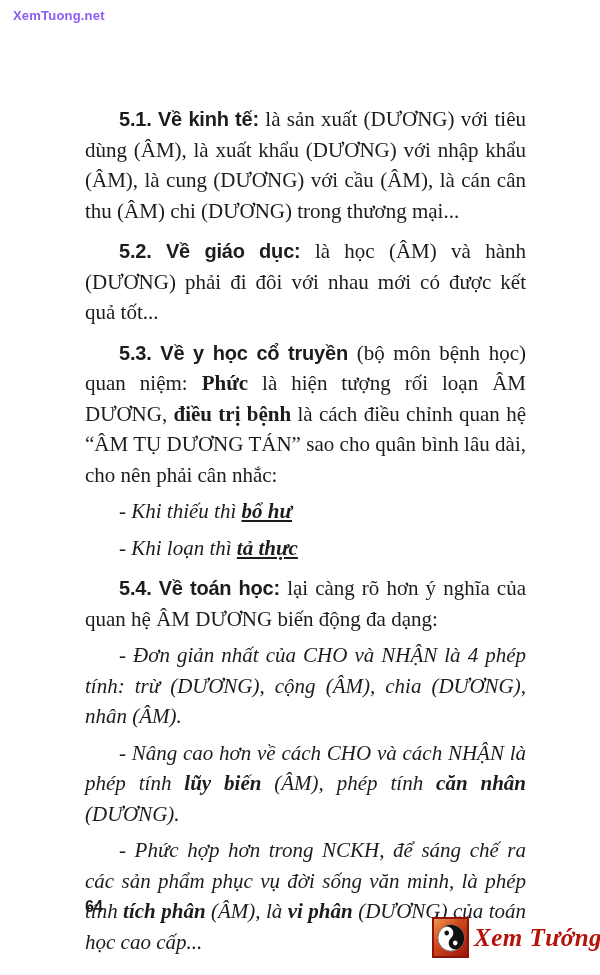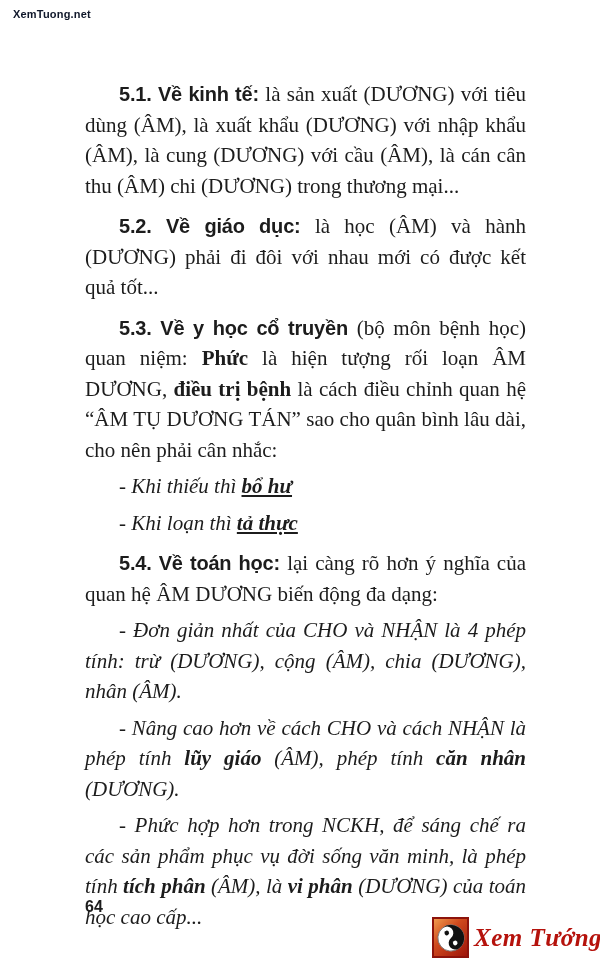--- a/index.html
+++ b/index.html
@@ -7,28 +7,28 @@
   body {
     width: 600px; height: 975px;
     background: #ffffff;
     position: relative;
     overflow: hidden;
     font-family: "Liberation Serif", serif;
   }
   .site-link {
     position: absolute; top: 8px; left: 13px;
     font-family: "Liberation Sans", sans-serif;
-    font-weight: 700; font-size: 11px;
-    color: #0f172a; text-decoration: none;
+    font-weight: 700; font-size: 13px;
+    color: #8b5cf6; text-decoration: none;
     letter-spacing: 0.2px;
     cursor: pointer;
   }
   .page-body {
     position: absolute; top: 0; left: 85px;
-    width: 441px; padding-top: 79px;
+    width: 441px; padding-top: 104px;
     color: #1c1c1c;
     font-size: 21px; line-height: 30.5px;
     text-align: justify;
   }
   .page-body p { margin: 0; text-indent: 34px; }
   .page-body p.section { margin-top: 10px; }
   .page-body p.section:first-child { margin-top: 0; }
   .page-body p.bullet { margin-top: 6px; font-style: italic; }
   .h {
     font-family: "Liberation Sans", sans-serif;
@@ -73,21 +73,21 @@
 <a class="site-link">XemTuong.net</a>
 
 <div class="page-body">
     <p class="section"><span class="b h">5.1. Về kinh tế: </span><span>là sản xuất (DƯƠNG) với tiêu dùng (ÂM), là xuất khẩu (DƯƠNG) với nhập khẩu (ÂM), là cung (DƯƠNG) với cầu (ÂM), là cán cân thu (ÂM) chi (DƯƠNG) trong thương mại...</span></p>
     <p class="section"><span class="b h">5.2. Về giáo dục: </span><span>là học (ÂM) và hành (DƯƠNG) phải đi đôi với nhau mới có được kết quả tốt...</span></p>
     <p class="section"><span class="b h">5.3. Về y học cổ truyền </span><span>(bộ môn bệnh học) quan niệm: </span><span class="b">Phức</span><span> là hiện tượng rối loạn ÂM DƯƠNG, </span><span class="b">điều trị bệnh</span><span> là cách điều chỉnh quan hệ “ÂM TỤ DƯƠNG TÁN” sao cho quân bình lâu dài, cho nên phải cân nhắc:</span></p>
     <p class="bullet"><span>- Khi thiếu thì </span><span class="b u">bổ hư</span></p>
     <p class="bullet"><span>- Khi loạn thì </span><span class="b u">tả thực</span></p>
     <p class="section"><span class="b h">5.4. Về toán học: </span><span>lại càng rõ hơn ý nghĩa của quan hệ ÂM DƯƠNG biến động đa dạng:</span></p>
     <p class="bullet"><span>- Đơn giản nhất của CHO và NHẬN là 4 phép tính: trừ (DƯƠNG), cộng (ÂM), chia (DƯƠNG), nhân (ÂM).</span></p>
-    <p class="bullet"><span>- Nâng cao hơn về cách CHO và cách NHẬN là phép tính </span><span class="b">lũy giáo</span><span> (ÂM), phép tính </span><span class="b">căn nhân</span><span> (DƯƠNG).</span></p>
+    <p class="bullet"><span>- Nâng cao hơn về cách CHO và cách NHẬN là phép tính </span><span class="b">lũy biến</span><span> (ÂM), phép tính </span><span class="b">căn nhân</span><span> (DƯƠNG).</span></p>
     <p class="bullet"><span>- Phức hợp hơn trong NCKH, để sáng chế ra các sản phẩm phục vụ đời sống văn minh, là phép tính </span><span class="b">tích phân</span><span> (ÂM), là </span><span class="b">vi phân</span><span> (DƯƠNG) của toán học cao cấp...</span></p>
   </div>
 
 <div class="page-number">64</div>
 
 <a class="footer-logo">
   <span class="yinyang-box">
     <svg width="28" height="28" viewBox="0 0 32 32" aria-hidden="true">
       <circle cx="16" cy="16" r="15" fill="#ffffff" stroke="#777777" stroke-width="1"></circle>
       <path d="M16,1 A15,15 0 0 1 16,31 A7.5,7.5 0 0 1 16,16 A7.5,7.5 0 1 0 16,1 Z" fill="#111111"></path>

